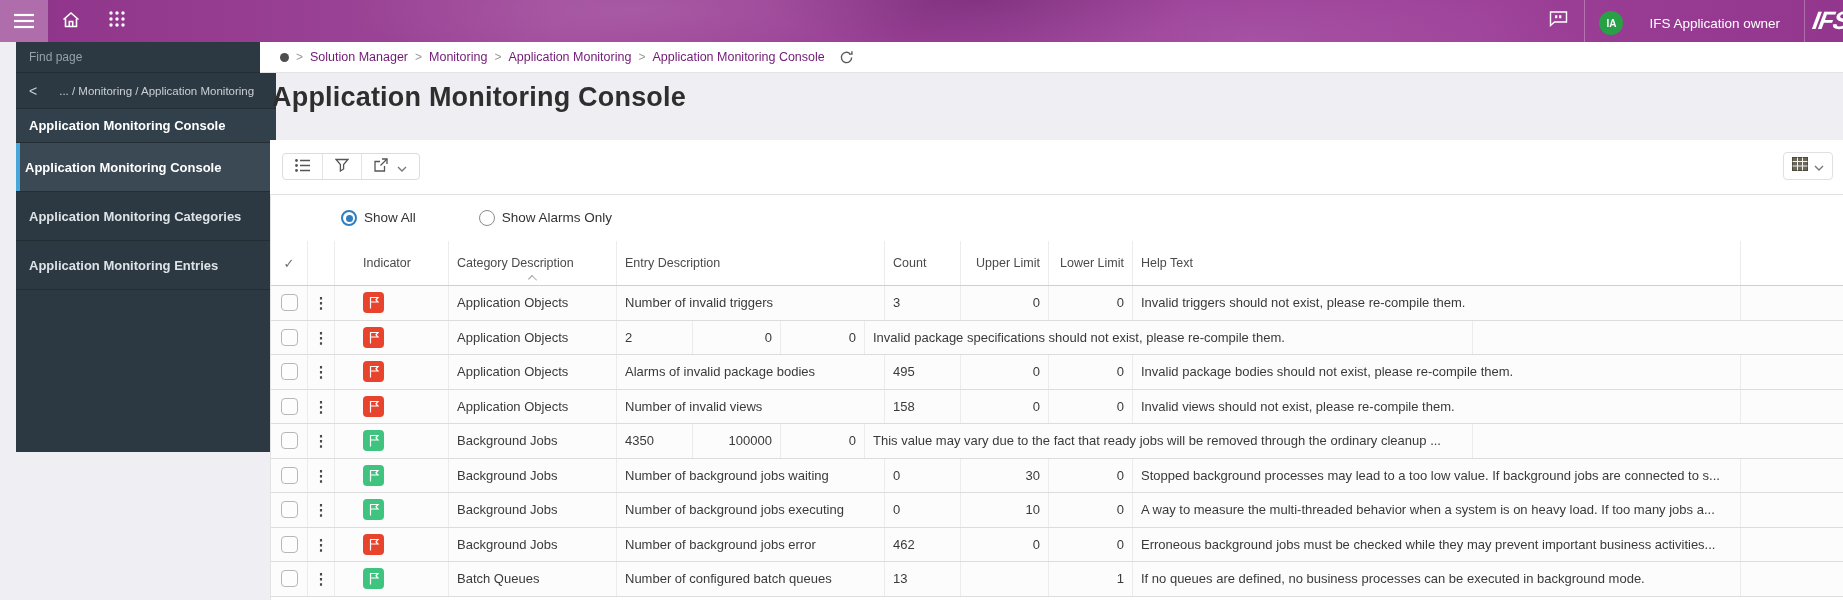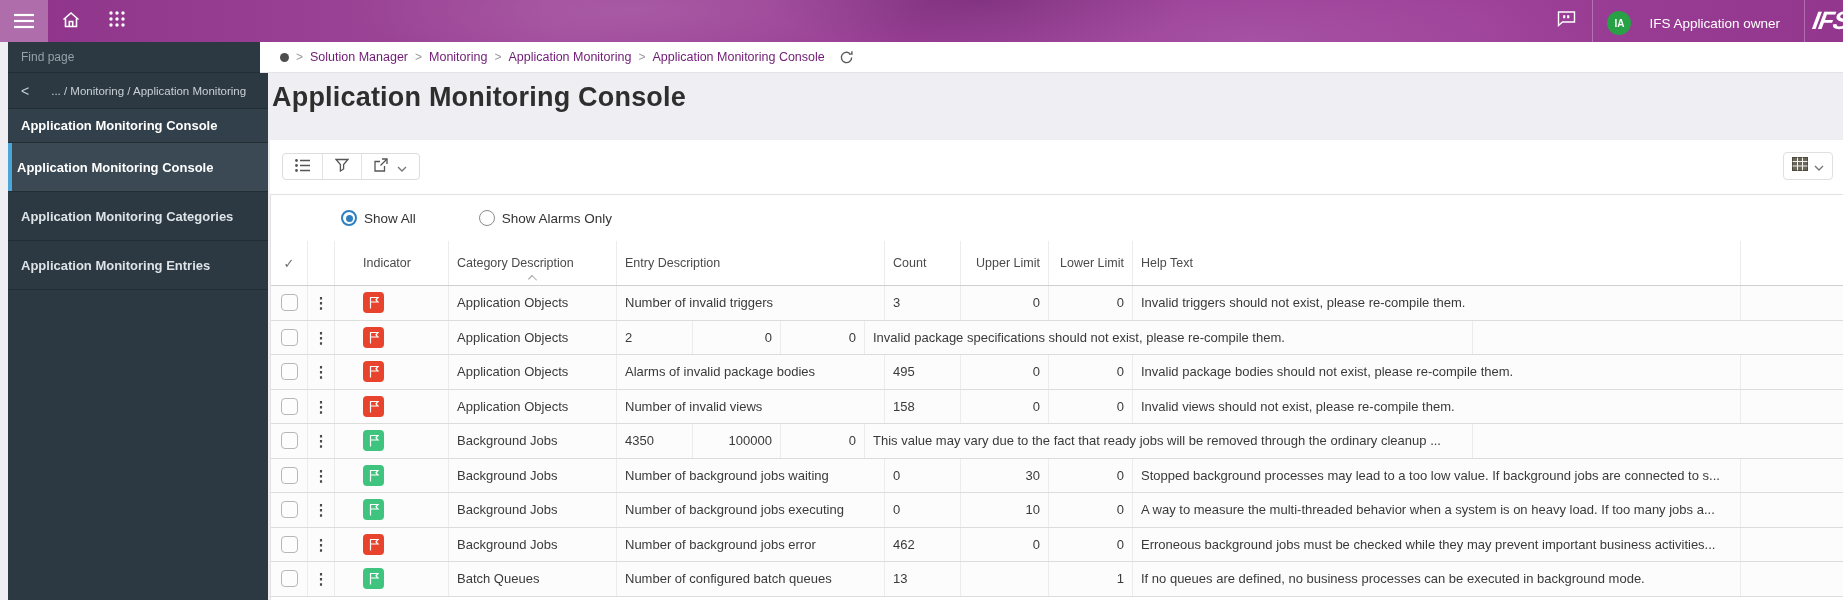--- a/index.html
+++ b/index.html
@@ -15,30 +15,30 @@
       radial-gradient(300px 80px at 980px 0px, rgba(60,20,70,.25), rgba(0,0,0,0) 70%),
       linear-gradient(90deg,#8e3389 0%, #a04a9b 30%, #963a92 55%, #9c3f97 80%, #92368e 100%);
     display:flex; align-items:center; z-index:5;
   }
   .hamburger-btn { width:48px; height:42px; background:#b06dac; display:flex; align-items:center; justify-content:center; cursor:pointer; }
   .hamburger-btn svg { display:block; }
   .hdr-icon-btn { width:46px; height:42px; display:flex; align-items:center; justify-content:center; cursor:pointer; }
   .header-right { position:absolute; right:0; top:0; height:42px; display:flex; align-items:center; }
   .hdr-divider { width:1px; height:42px; background:rgba(255,255,255,.28); }
   .chat-btn { width:52px; height:42px; display:flex; align-items:center; justify-content:center; cursor:pointer; }
-  .user-block { display:flex; align-items:center; gap:18px; padding:4px 24px 0 14px; height:42px; cursor:pointer;text-align:center; }
+  .user-block { display:flex; align-items:center; gap:26px; padding:4px 24px 0 14px; height:42px; cursor:pointer;text-align:center; }
   .avatar { width:24px; height:24px; border-radius:50%; display:flex; align-items:center; justify-content:center;
             color:#fff; font-size:10px; font-weight:bold; }
   .user-name { color:#fff; font-size:13.5px; }
   .brand-box { width:38px; height:42px; position:relative; }
   .brand-text { position:absolute; left:8px; top:6px; color:#fff; font-size:25px; font-weight:bold; font-style:italic;
                 transform:skewX(-10deg); letter-spacing:-1px; }
 
   
-  .sidebar { position:absolute; top:42px; left:8px; width:260px; height:558px; background:#2c3942; }
+  .sidebar { position:absolute; top:42px; left:16px; width:260px; height:410px; background:#2c3942; }
   .find-page { height:31px; display:flex; align-items:center; padding-left:13px; font-size:12px; color:#96a1a8;
                border-bottom:1px solid #232d34; cursor:text; }
   .nav-back { height:36px; display:flex; align-items:center; padding-left:13px; font-size:11.5px; color:#c9d0d5;
               border-bottom:1px solid #232d34; cursor:pointer; }
   .nav-back .chev { font-size:14px; margin-right:22px; color:#c9d0d5; }
   .side-section-title { height:34px; display:flex; align-items:center; padding-left:13px; font-size:13px; font-weight:bold;
                         color:#fff; background:#31404a; border-bottom:1px solid #232d34; }
   .side-item { height:49px; display:flex; align-items:center; padding-left:13px; font-size:13px; font-weight:600;
                color:#dde3e7; border-bottom:1px solid #232d34; cursor:pointer; position:relative; }
   .side-item.selected { background:#3a4953; color:#fff; padding-left:9px; }
@@ -60,21 +60,21 @@
   .toolbar-group { position:absolute; left:12px; top:13px; height:27px; display:flex; border:1px solid #dcdcdc;
                    border-radius:4px; background:#fff; overflow:hidden; }
   .tool-btn { height:25px; display:flex; align-items:center; justify-content:center; cursor:pointer; padding:0 12px; }
   .tool-btn + .tool-btn { border-left:1px solid #e3e3e3; }
   .view-btn { position:absolute; right:10px; top:12px; height:28px; width:50px; border:1px solid #e0e0e0; border-radius:4px;
               display:flex; align-items:center; justify-content:center; gap:6px; cursor:pointer; background:#fff; }
 
   
   .table-box { position:absolute; left:0; top:54px; right:0; bottom:0; border-top:1px solid #e2e2e2; border-left:1px solid #e2e2e2; background:#fff; }
   .radio-bar { height:46px; display:flex; align-items:center; padding-left:31px; gap:24px; }
-  .radio-opt { display:flex; align-items:center; gap:7px; cursor:pointer; font-size:13.5px; color:#333;padding-left:39px; }
+  .radio-opt { display:flex; align-items:flex-start; gap:7px; cursor:pointer; font-size:13.5px; color:#333;padding-left:39px; }
   .radio-circle { width:16px; height:16px; border-radius:50%; border:1.5px solid #8b8b8b; background:#fff; position:relative; flex:0 0 auto; }
   .radio-circle.checked { border:2px solid var(--accent,#2e7fc2); }
   .radio-circle.checked::after { content:""; position:absolute; left:2.5px; top:2.5px; width:7px; height:7px; border-radius:50%;
                                  background:var(--accent,#2e7fc2); }
 
   .grid-head { display:flex; height:45px; border-bottom:1px solid #cfcfcf; background:#fff; }
   .grid-row  { display:flex; height:34.5px; border-bottom:1px solid #dcdcdc; background:#fcfcfc; }
   .hcell, .cell { display:flex; align-items:center; border-right:1px solid #ececec; padding:0 8px; overflow:hidden;
                   white-space:nowrap; flex:0 0 auto; }
   .hcell { font-size:12.5px; color:#4a4a4a; position:relative; }

